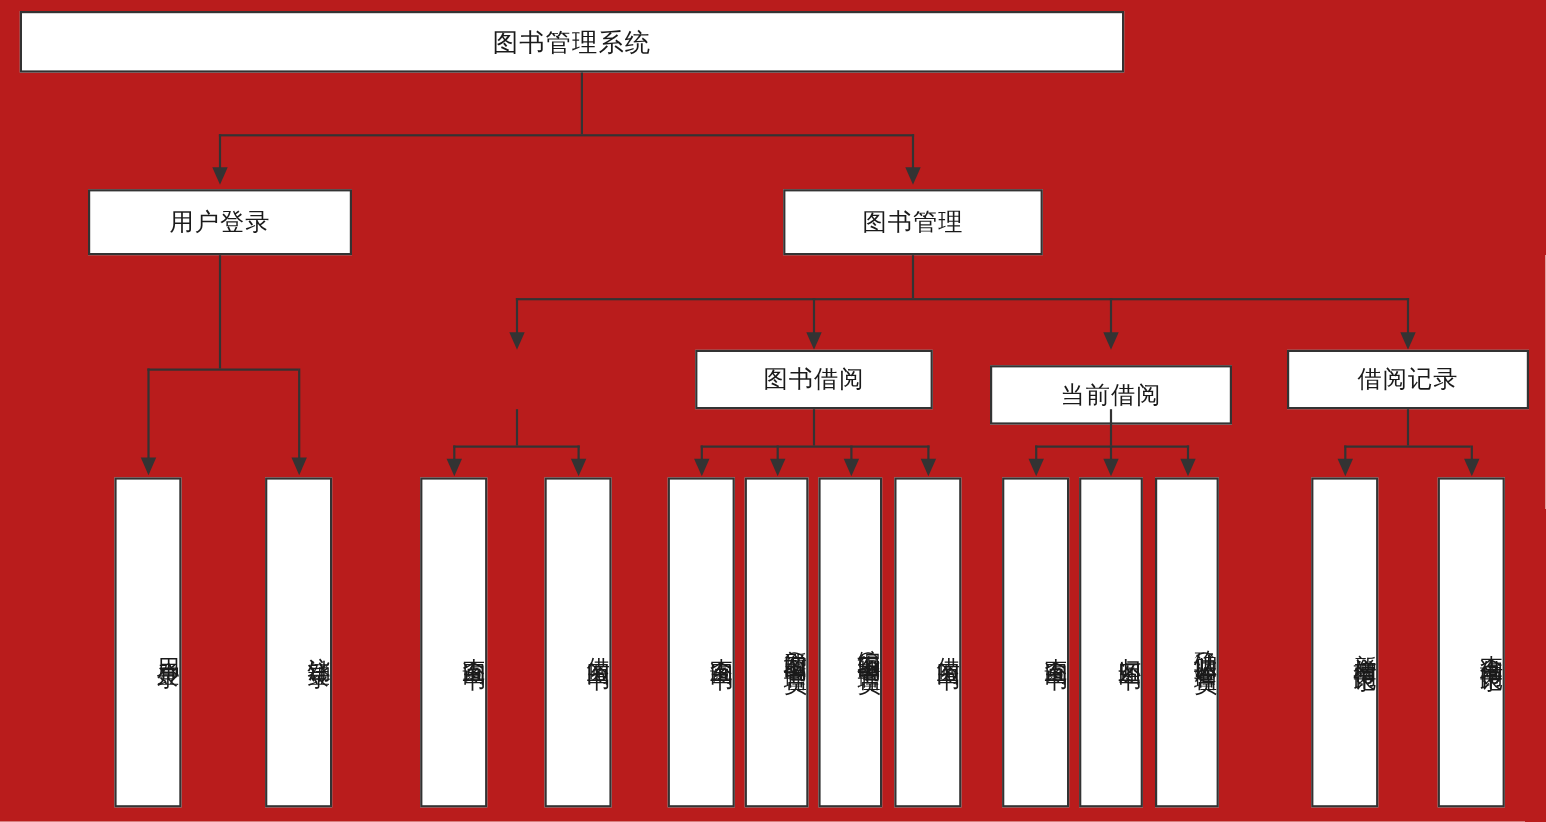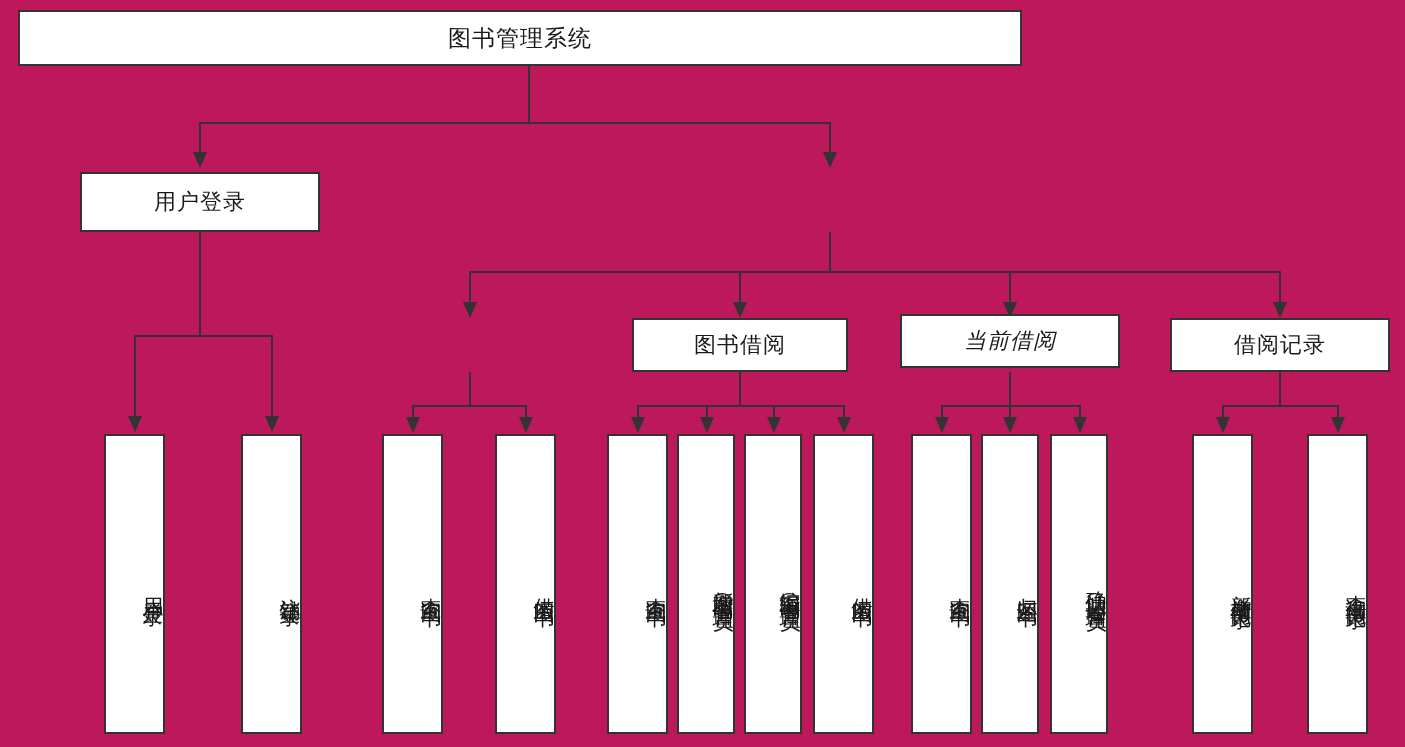--- a/index.html
+++ b/index.html
@@ -8,21 +8,21 @@
     padding: 0;
     background: #ffffff;
   }
   body {
     font-family: "DejaVu Sans", "Liberation Sans", sans-serif;
   }
   #canvas {
     position: relative;
     width: 1405px;
     height: 747px;
-    background: #be185d;
+    background: #b91c1c;
     overflow: hidden;
   }
   .node {
     position: absolute;
     box-sizing: border-box;
     border: 2px solid #333333;
     background: #ffffff;
     display: flex;
     align-items: center;
     justify-content: center;
@@ -87,20 +87,23 @@
   <div class="edge hline" style="left:199px; top:122px; width:632px;"></div>
 
   <div class="edge vline" style="left:199px; top:122px; height:32px;"></div>
   <div class="arrow" style="left:193px; top:152px;"></div>
 
   <div class="edge vline" style="left:829px; top:122px; height:32px;"></div>
   <div class="arrow" style="left:823px; top:152px;"></div>
 
   <div class="node h-node" style="left:80px; top:172px; width:240px; height:60px;">
     <span>用户登录</span>
+  </div>
+  <div class="node h-node" style="left:712px; top:172px; width:236px; height:60px;">
+    <span>图书管理</span>
   </div>
 
   <div class="edge vline" style="left:199px; top:232px; height:103px;"></div>
   <div class="edge hline" style="left:134px; top:335px; width:137px;"></div>
   <div class="edge vline" style="left:134px; top:335px; height:83px;"></div>
   <div class="arrow" style="left:128px; top:416px;"></div>
   <div class="edge vline" style="left:271px; top:335px; height:83px;"></div>
   <div class="arrow" style="left:265px; top:416px;"></div>
 
   <div class="edge vline" style="left:829px; top:232px; height:39px;"></div>
@@ -110,21 +113,21 @@
   <div class="edge vline" style="left:739px; top:271px; height:33px;"></div>
   <div class="arrow" style="left:733px; top:302px;"></div>
   <div class="edge vline" style="left:1009px; top:271px; height:33px;"></div>
   <div class="arrow" style="left:1003px; top:302px;"></div>
   <div class="edge vline" style="left:1279px; top:271px; height:33px;"></div>
   <div class="arrow" style="left:1273px; top:302px;"></div>
 
   <div class="node h-node" style="left:632px; top:318px; width:216px; height:54px;">
     <span>图书借阅</span>
   </div>
-  <div class="node h-node" style="left:900px; top:314px; width:220px; height:54px;font-style:italic;">
+  <div class="node h-node" style="left:900px; top:332px; width:220px; height:54px;">
     <span>当前借阅</span>
   </div>
   <div class="node h-node" style="left:1170px; top:318px; width:220px; height:54px;">
     <span>借阅记录</span>
   </div>
 
   <div class="edge vline" style="left:469px; top:372px; height:33px;"></div>
   <div class="edge hline" style="left:412px; top:405px; width:115px;"></div>
   <div class="edge vline" style="left:412px; top:405px; height:14px;"></div>
   <div class="arrow" style="left:406px; top:417px;"></div>

